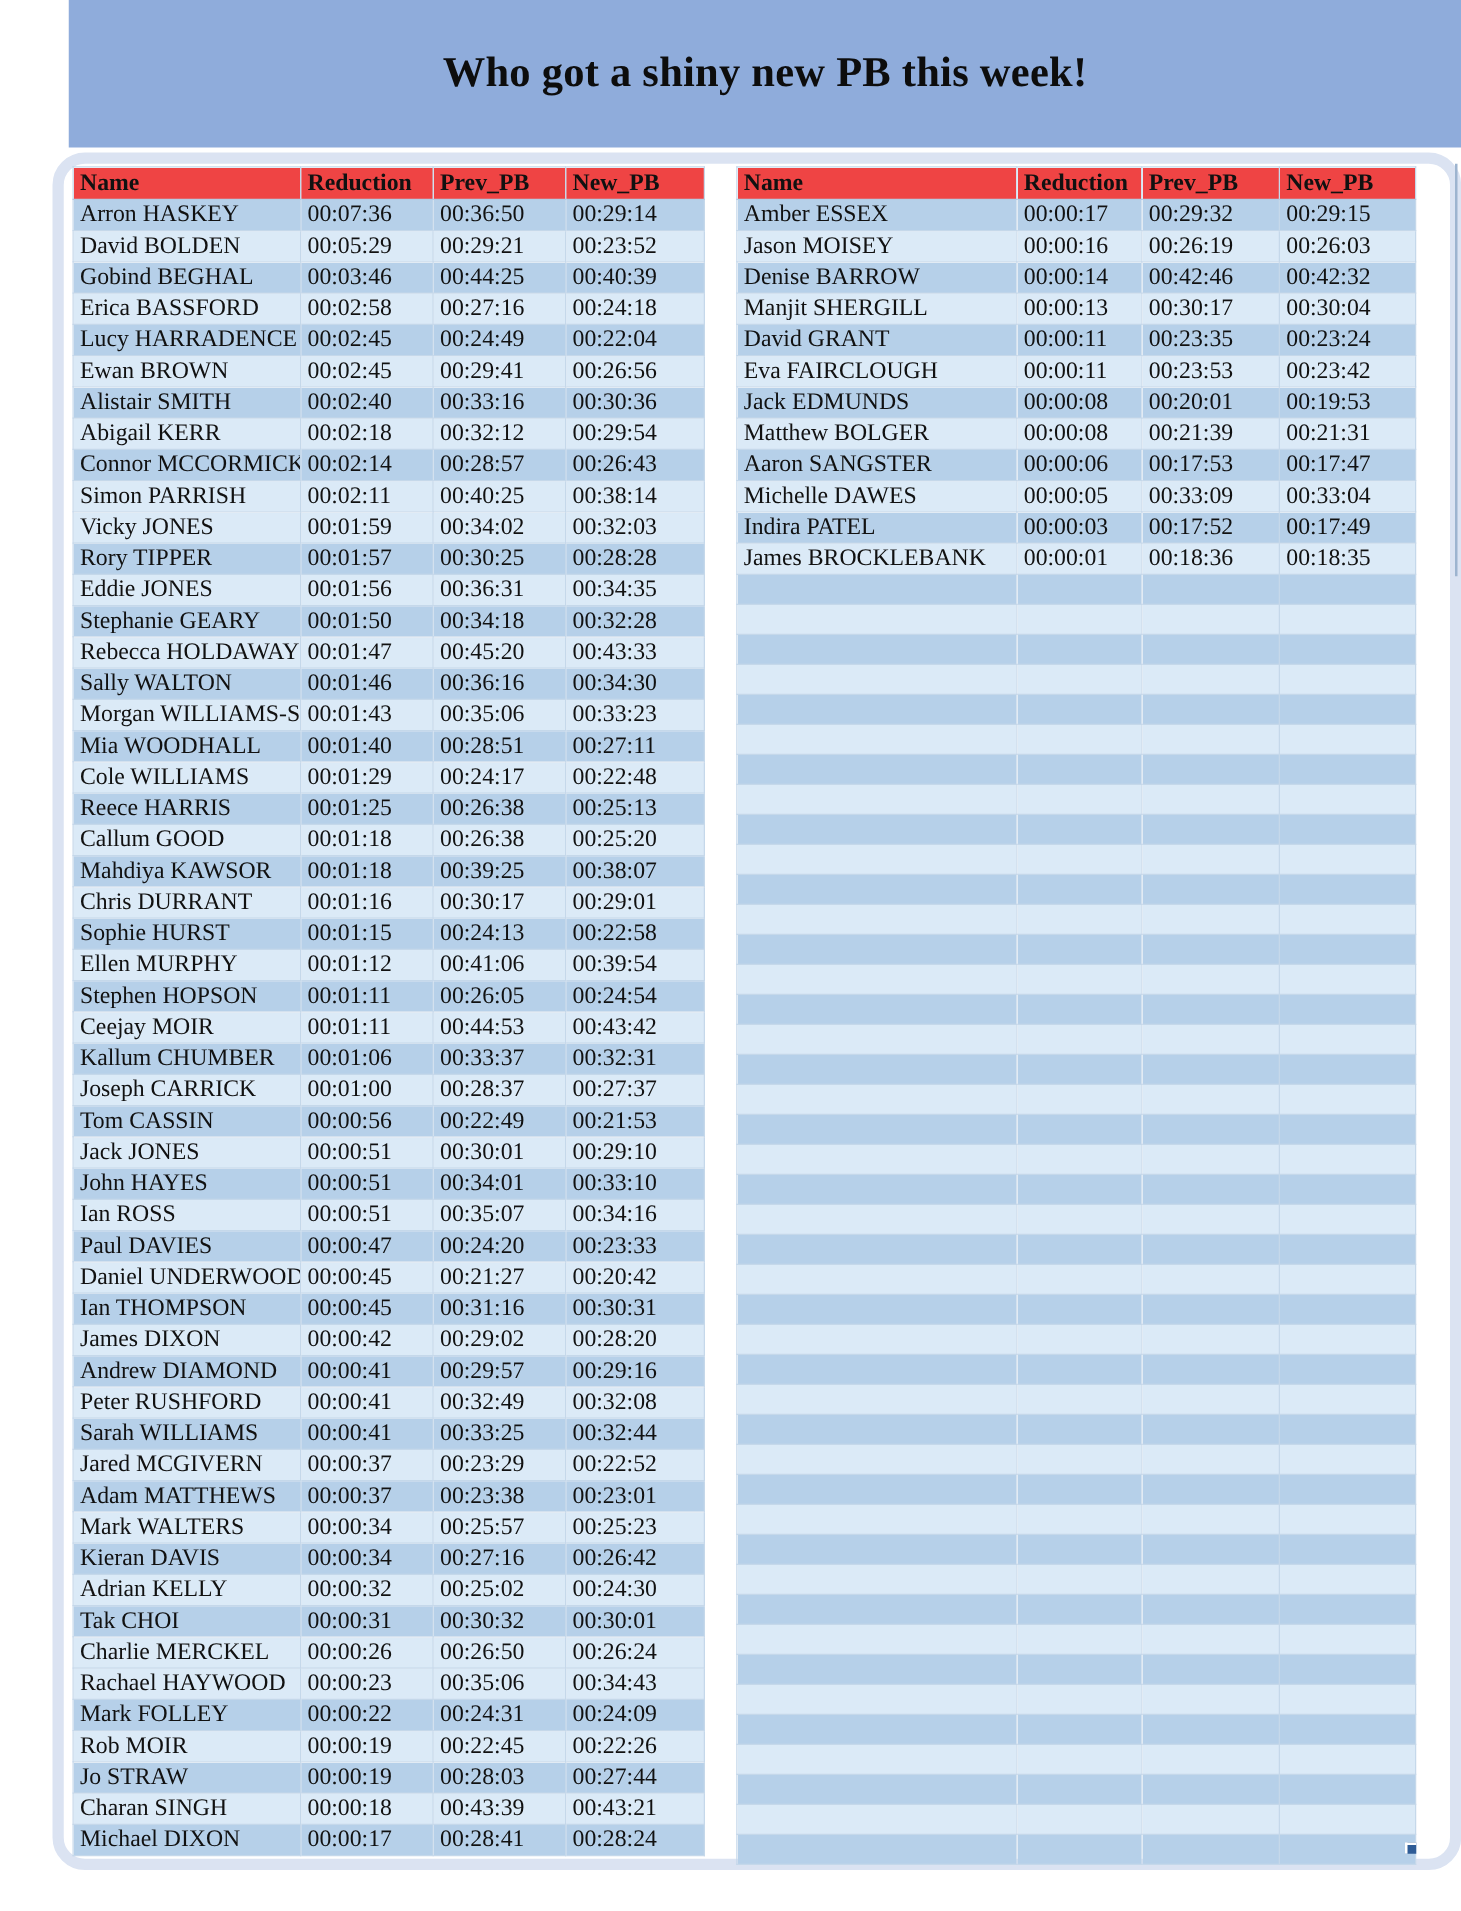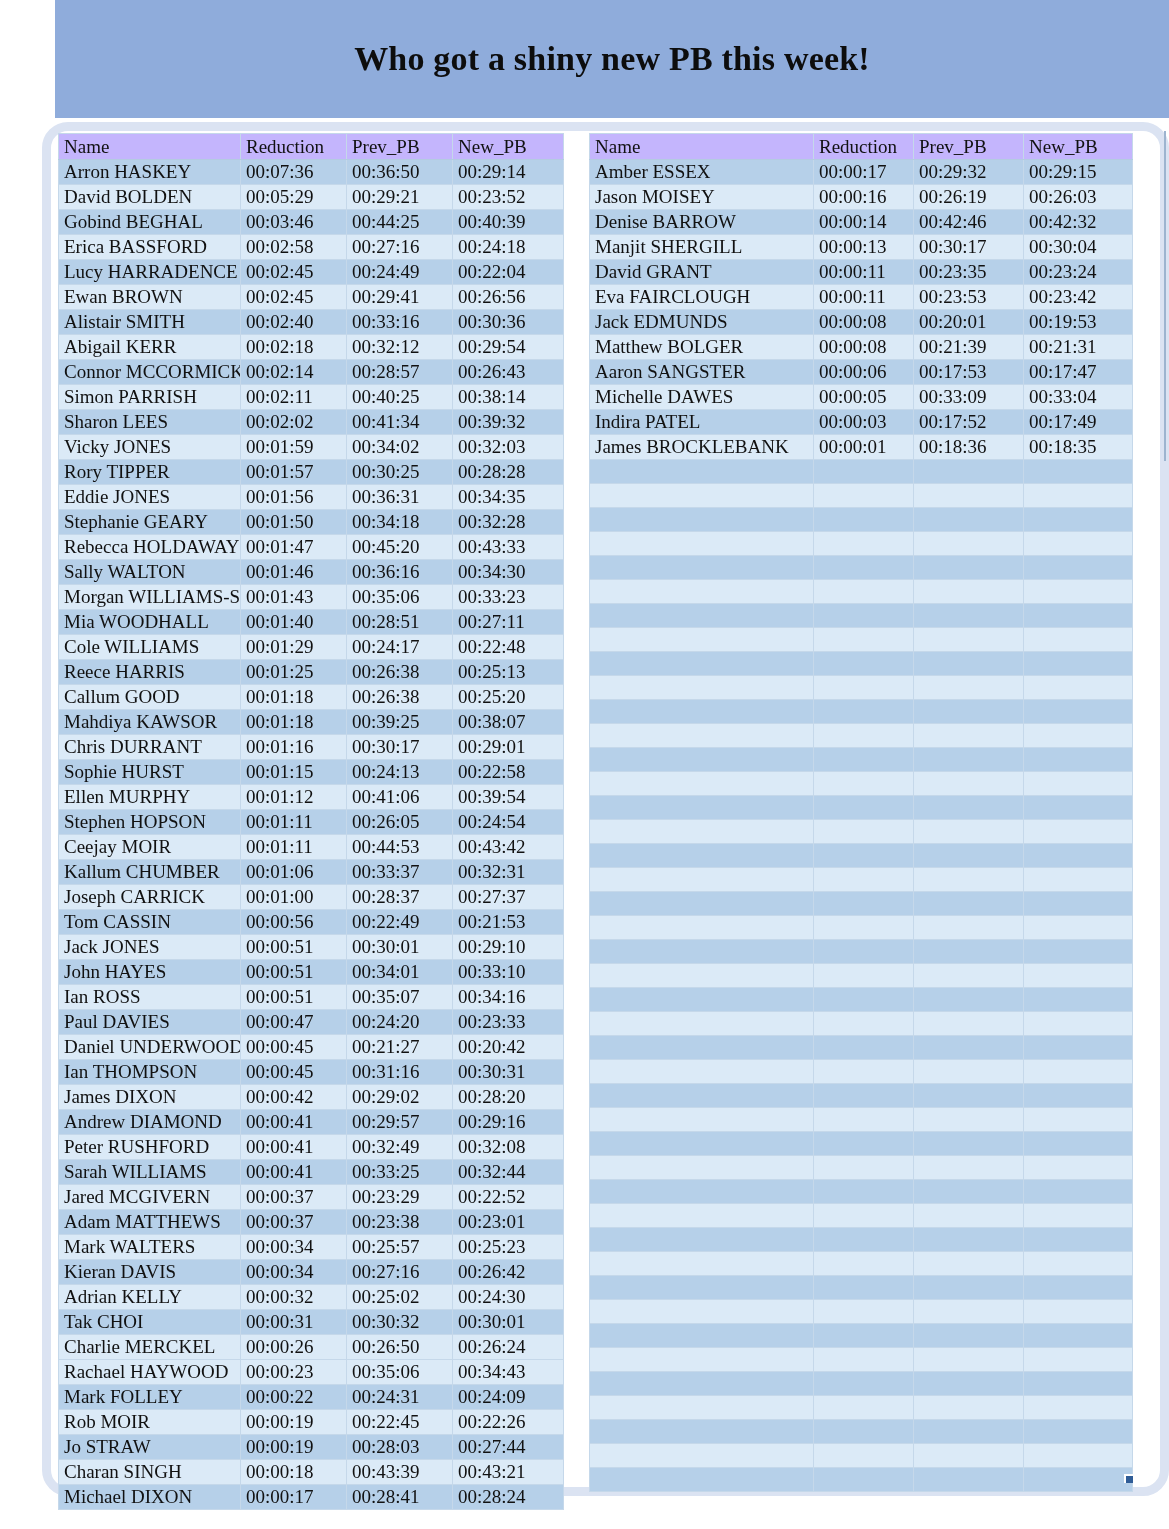--- a/index.html
+++ b/index.html
@@ -77,22 +77,22 @@
   .sheet th, .sheet td {
     border: 1px solid #c5d8ea;
     padding: 1px 5px 2px 5px;
     height: 24px;
     line-height: 21px;
     overflow: hidden;
     white-space: nowrap;
     text-overflow: clip;
   }
   .sheet th {
-    background: #c4b5fd;
-    font-weight: 400;
+    background: #ef4444;
+    font-weight: 700;
     text-align: left;
     border-bottom: 1px solid #b4cbe2;
     height: 26px;
     margin-left: 32px;
   }
   .sheet tbody tr.odd  td { background: #b6d0e9; }
   .sheet tbody tr.even td { background: #dbeaf7; }
 
   
   #sheet-left  col.c-name { width: 182px; }
@@ -203,26 +203,20 @@
           <td class="cell-time">00:02:14</td>
           <td class="cell-time">00:28:57</td>
           <td class="cell-time">00:26:43</td>
         </tr>
         <tr class="even">
           <td class="cell-name">Simon PARRISH</td>
           <td class="cell-time">00:02:11</td>
           <td class="cell-time">00:40:25</td>
           <td class="cell-time">00:38:14</td>
         </tr>
-        <tr class="odd">
-          <td class="cell-name">Sharon LEES</td>
-          <td class="cell-time">00:02:02</td>
-          <td class="cell-time">00:41:34</td>
-          <td class="cell-time">00:39:32</td>
-        </tr>
         <tr class="even">
           <td class="cell-name">Vicky JONES</td>
           <td class="cell-time">00:01:59</td>
           <td class="cell-time">00:34:02</td>
           <td class="cell-time">00:32:03</td>
         </tr>
         <tr class="odd">
           <td class="cell-name">Rory TIPPER</td>
           <td class="cell-time">00:01:57</td>
           <td class="cell-time">00:30:25</td>

